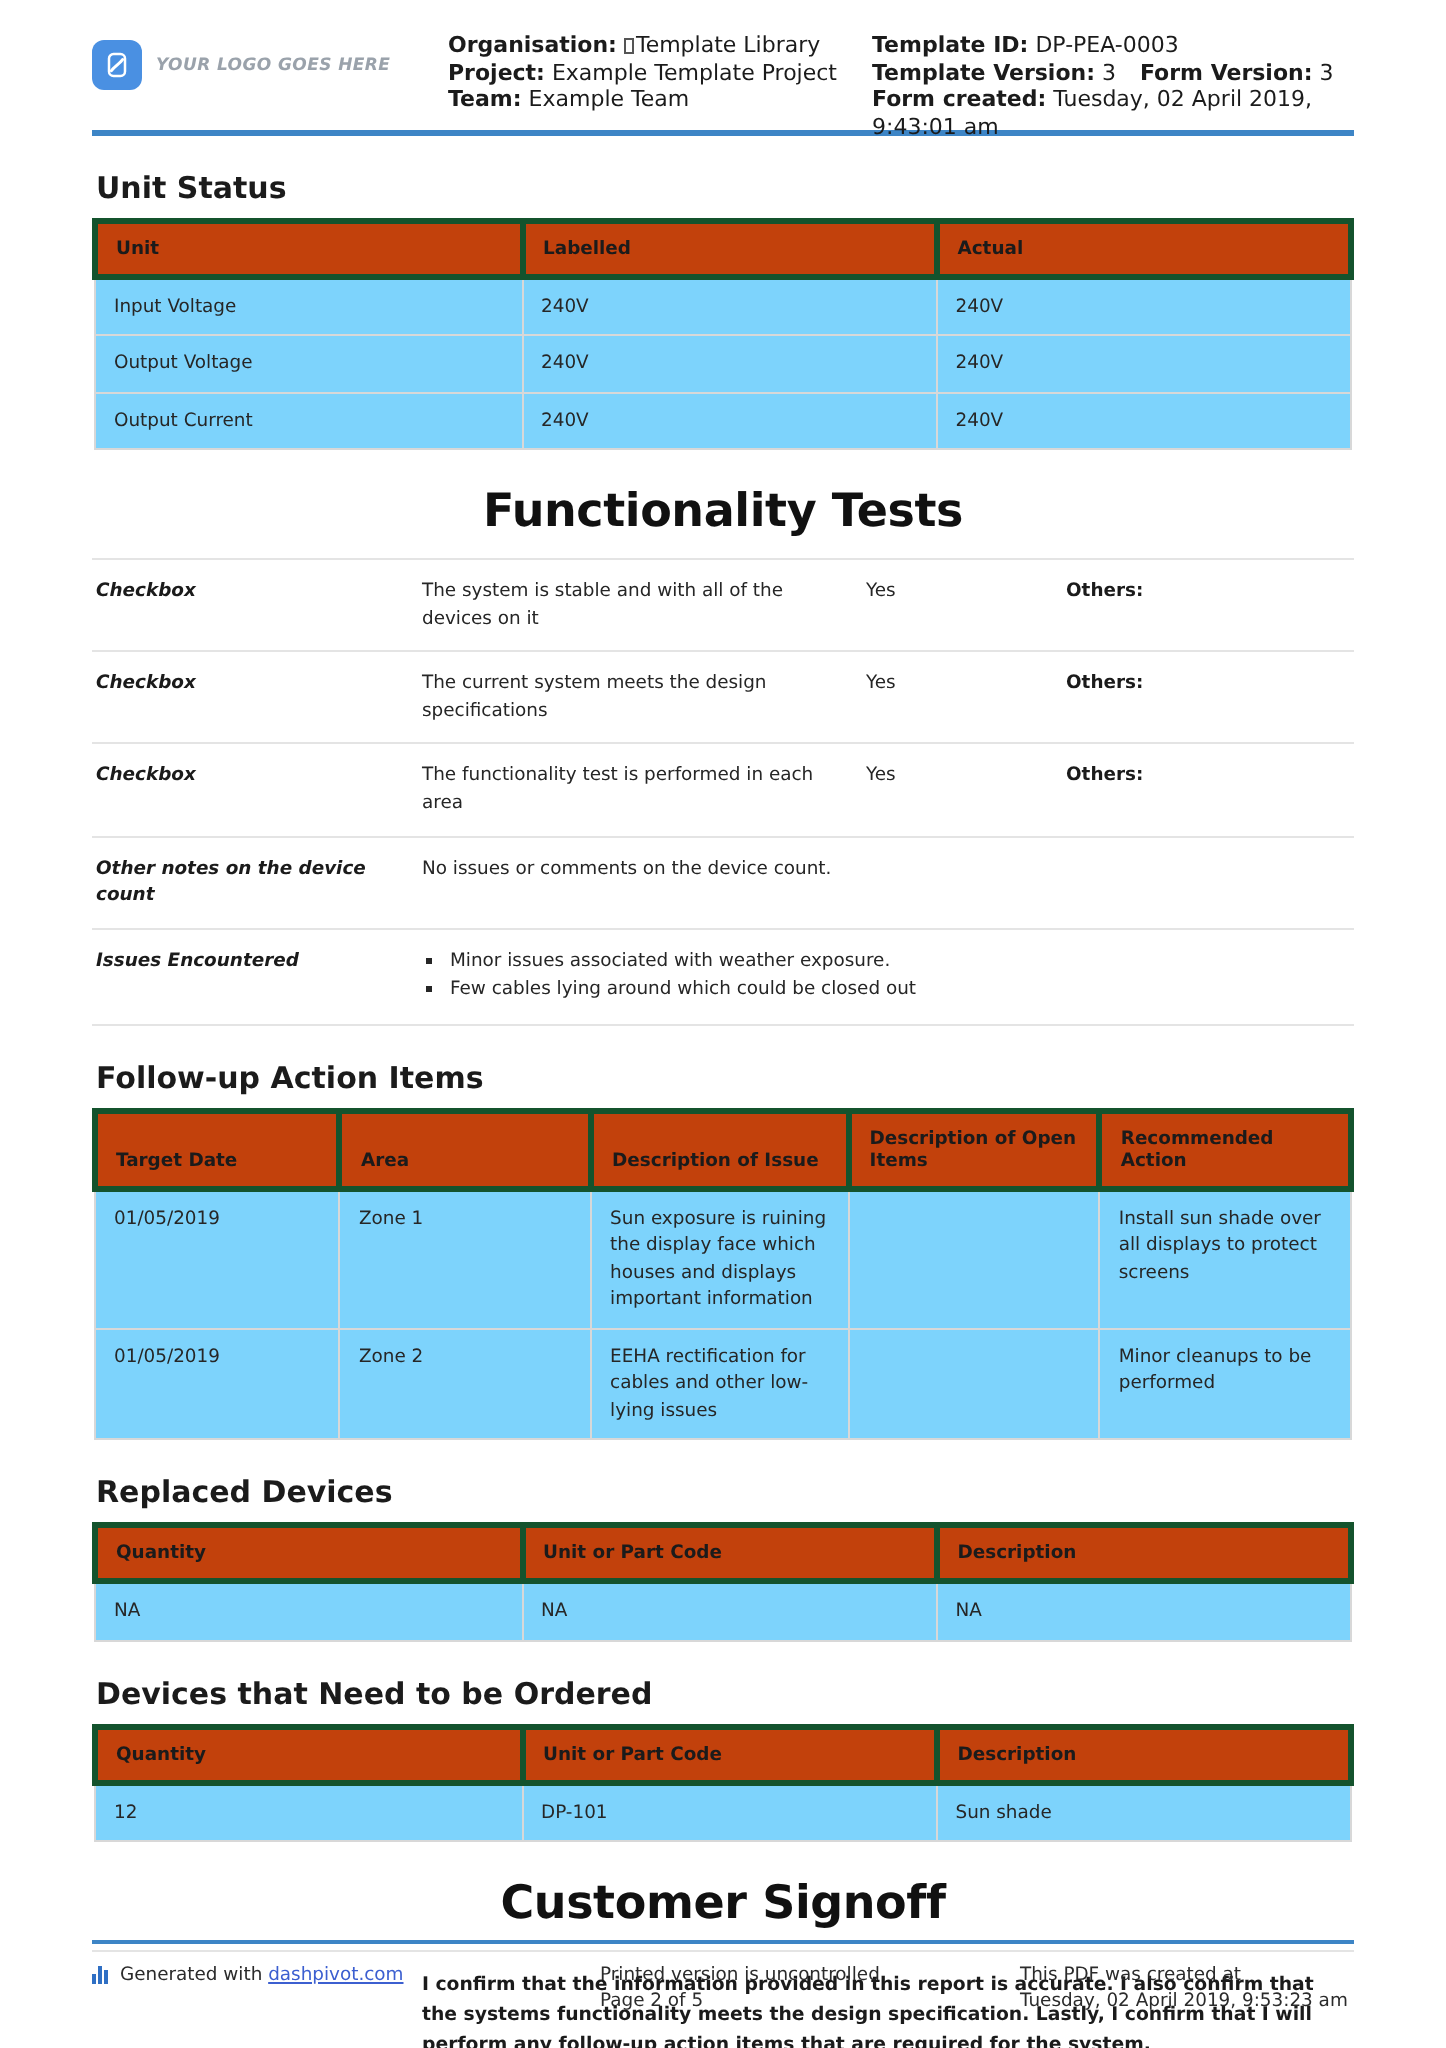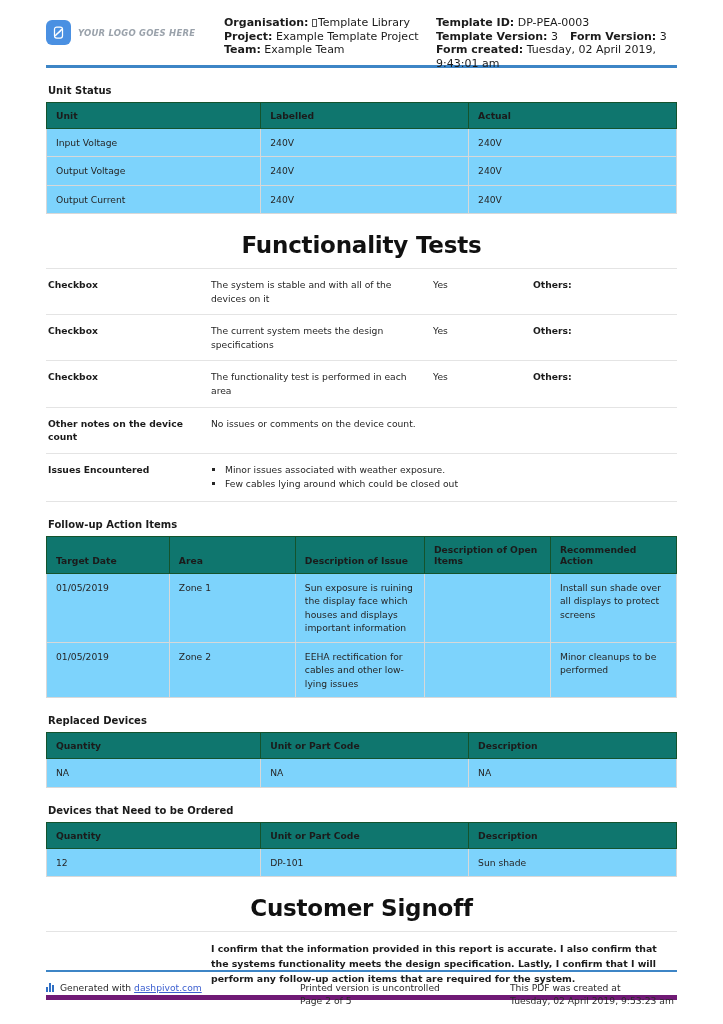--- a/index.html
+++ b/index.html
@@ -68,43 +68,43 @@
   }
   .hdr-gap { display: inline-block; width: 12px; }
   .rule-blue {
     height: 2.5px;
     background: #3d85c6;
     margin-top: 7px;
   }
 
   
   .sec-label {
-    font-size: 10px;
+    font-size: 15px;
     font-weight: bold;
     color: #1b1b1b;
     margin: 17px 0 6px 2px;
   }
   .big-title {
     text-align: center;
     font-size: 23px;
     font-weight: bold;
     color: #111;
     letter-spacing: -.2px;
     margin: 18px 0 10px;
   }
 
   
   table.grid {
     width: 100%;
     border-collapse: collapse;
     table-layout: fixed;
   }
   table.grid th {
-    background: #0f766e;
-    border: 1px solid #14532d;
+    background: #c2410c;
+    border: 3px solid #14532d;
     font-size: 9.2px;
     font-weight: bold;
     text-align: left;
     color: #1b1b1b;
     padding: 7px 9px;
     vertical-align: bottom;
   }
   table.grid td {
     border: 1px solid #d8d8d8;
     font-size: 9.2px;
@@ -122,20 +122,21 @@
     padding: 9px 2px 9px 2px;
     font-size: 9.2px;
     line-height: 13.6px;
   }
   .lrow.top { border-top: 1px solid #e4e4e4; }
   .lrow .c-label {
     width: 163px;
     font-weight: bold;
     color: #1b1b1b;
     flex: none;
+    font-style: italic;
   }
   .lrow .c-desc {
     width: 222px;
     color: #262626;
     flex: none;
     padding-right: 14px;
   }
   .lrow .c-val {
     width: 100px;
     color: #262626;

